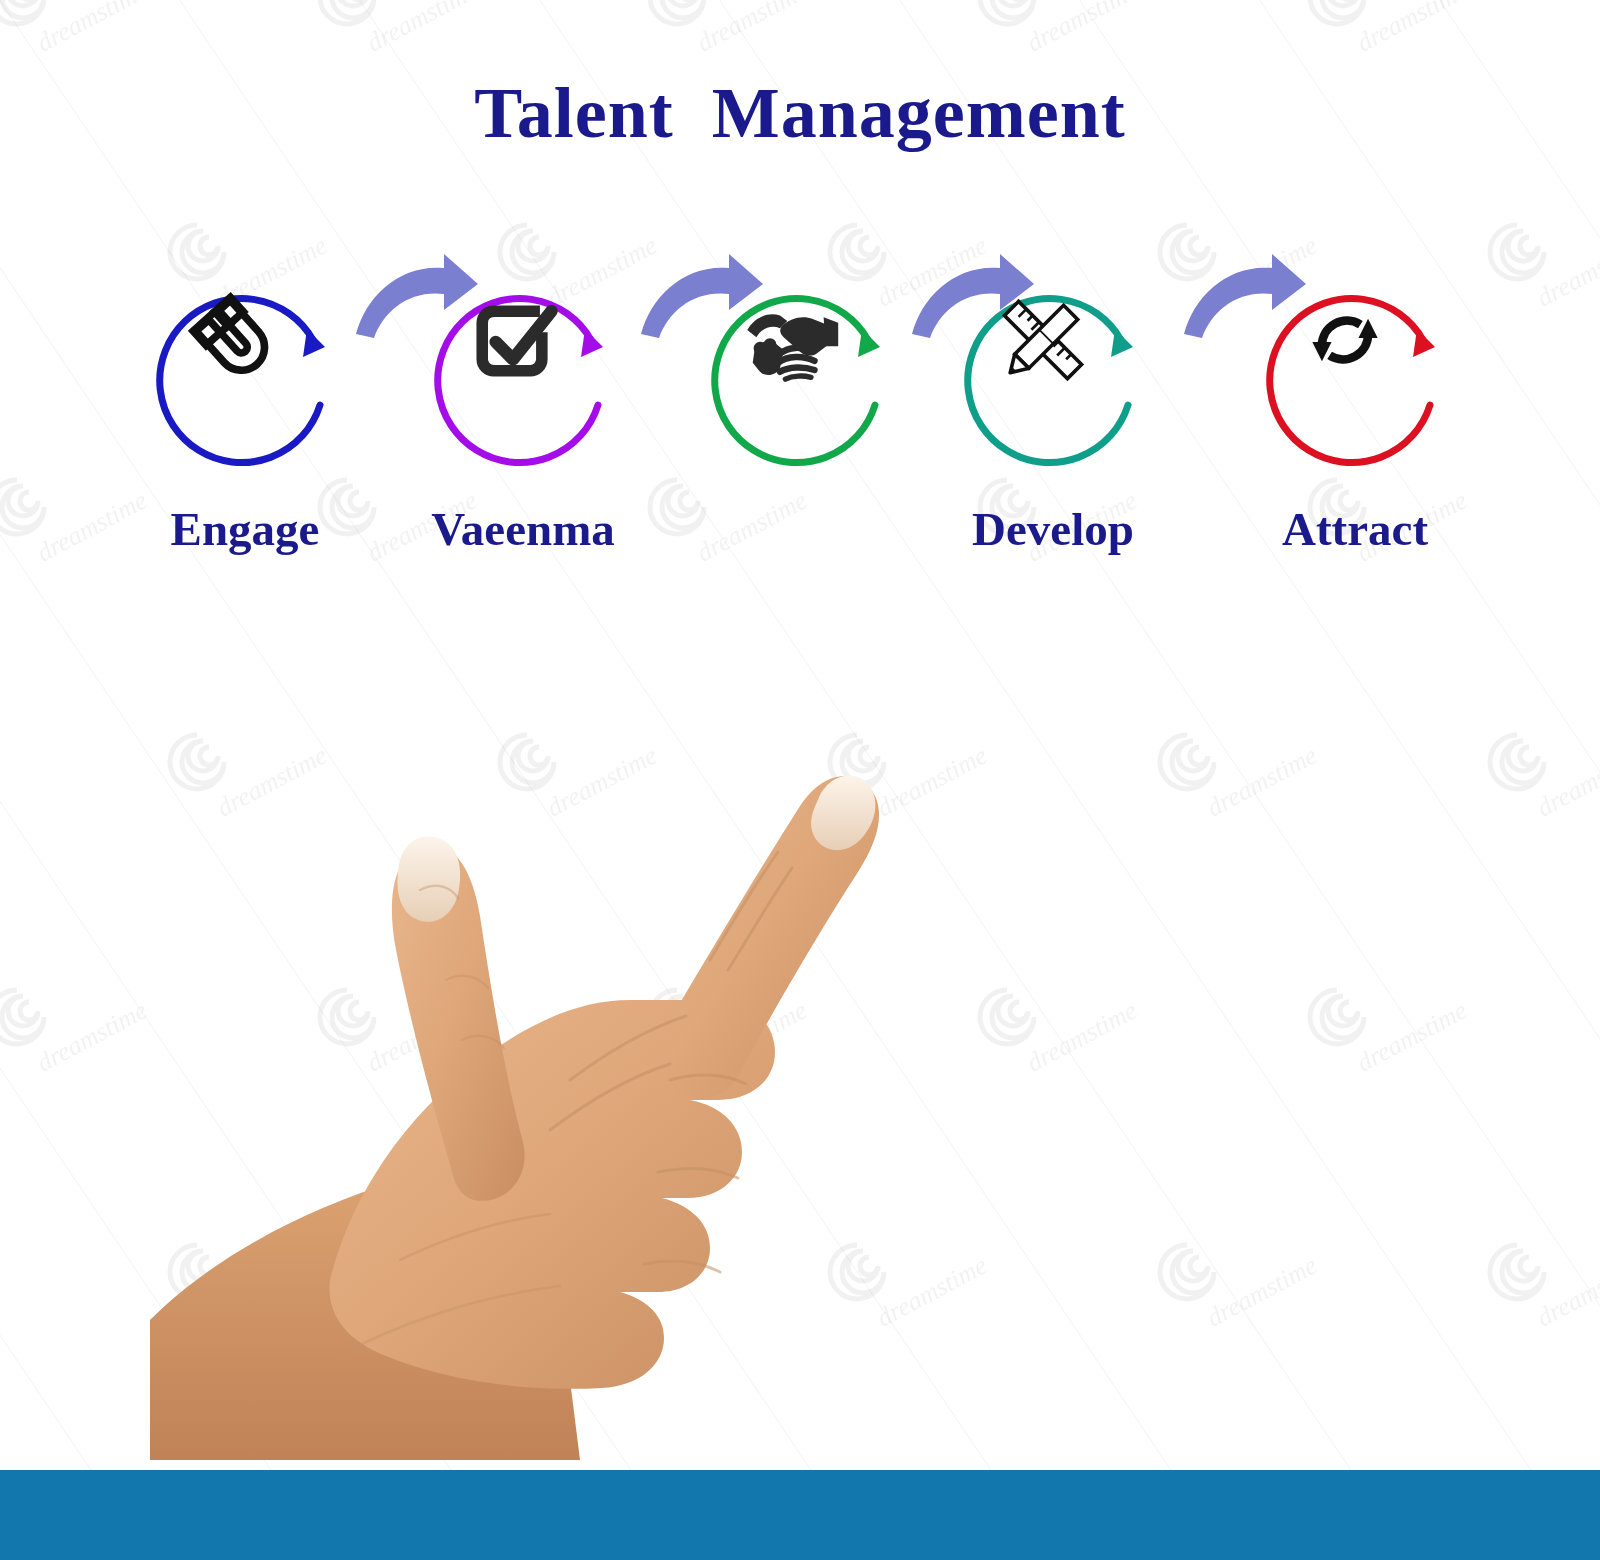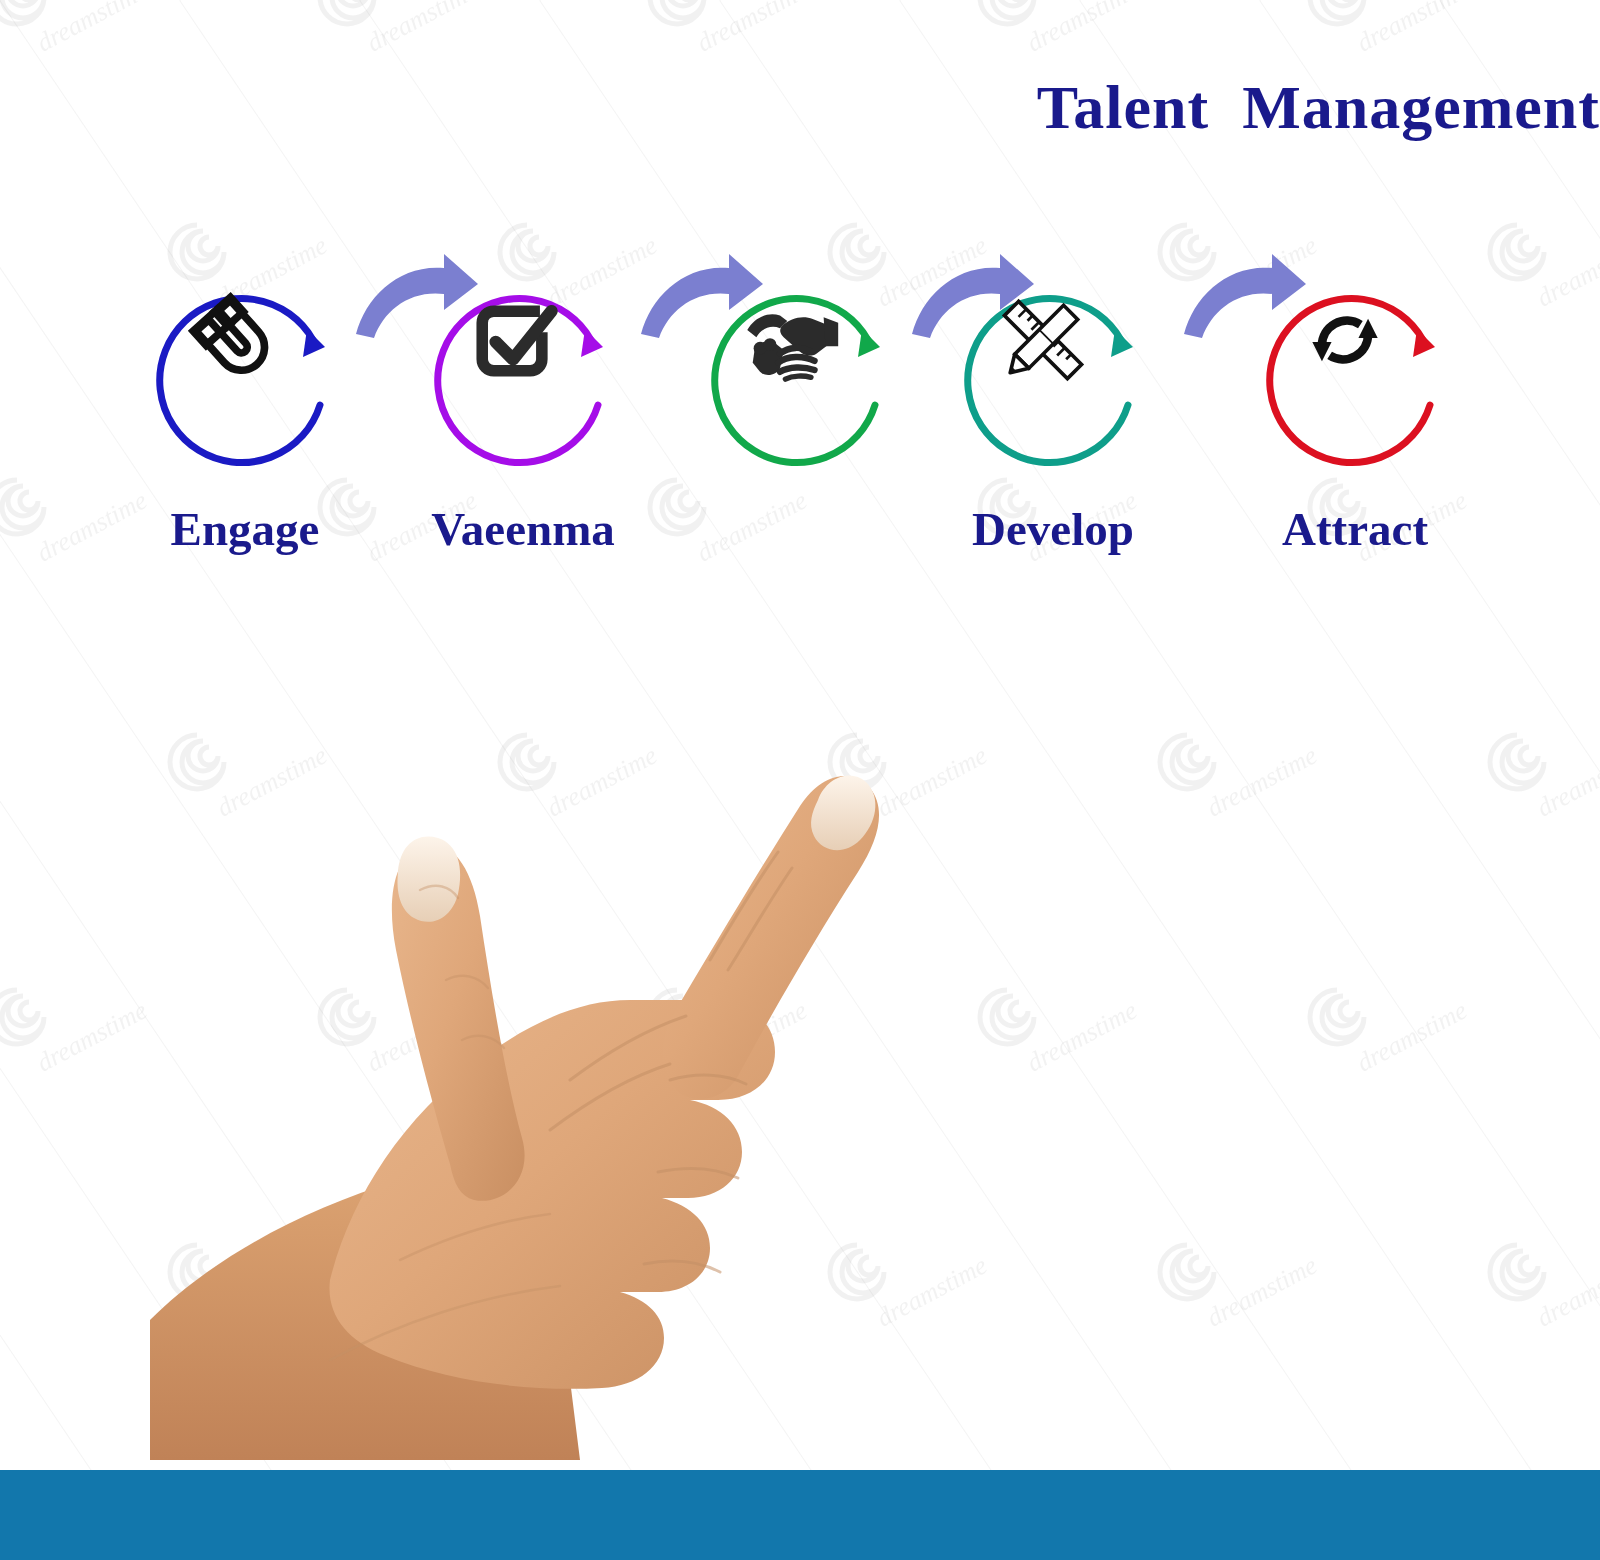--- a/index.html
+++ b/index.html
@@ -15,24 +15,24 @@
     overflow: hidden;
     font-family: "Liberation Serif", "DejaVu Serif", serif;
   }
 
   
   #title {
     position: absolute;
     top: 72px;
     left: 0;
     width: 1600px;
-    text-align: right;
+    text-align: center;
     font-family: "Liberation Serif", "DejaVu Serif", serif;
     font-weight: bold;
-    font-size: 62px;
+    font-size: 72px;
     letter-spacing: 1px;
     color: #1a1a8c;
     white-space: pre;
   }
 
   
   #diagram {
     position: absolute;
     top: 240px;
     left: 0;

